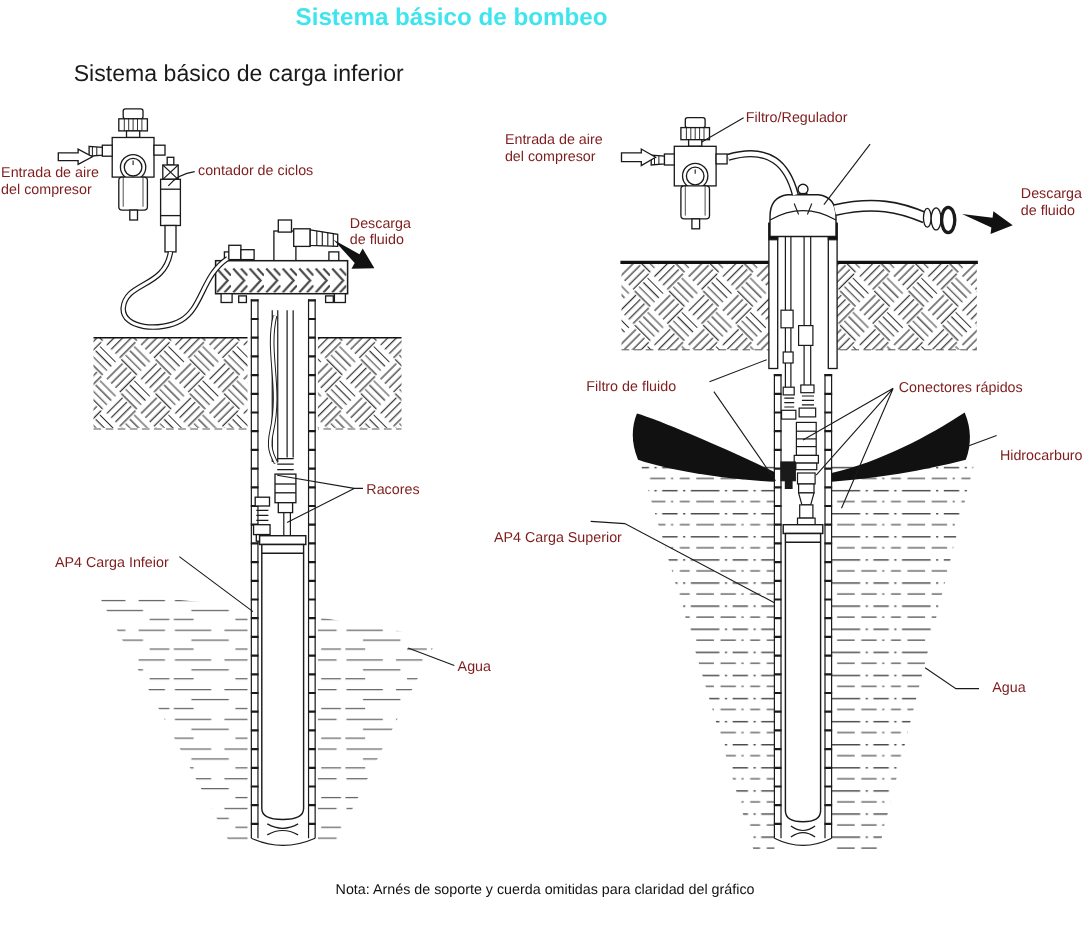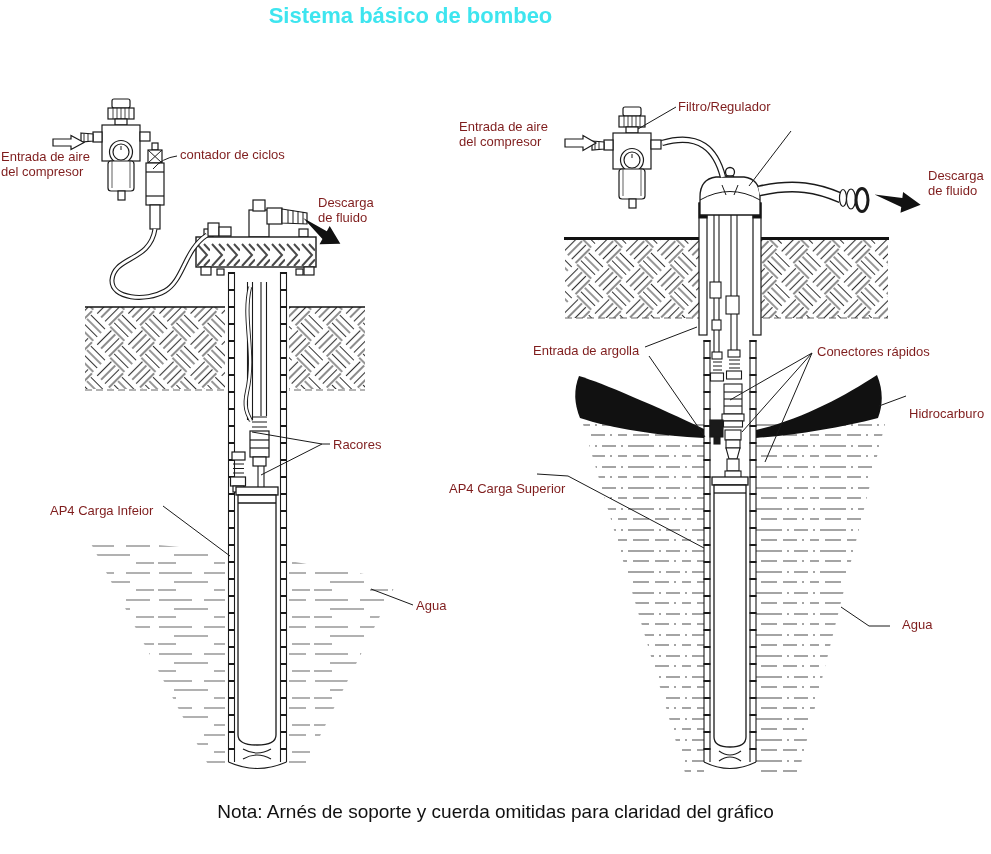--- a/index.html
+++ b/index.html
@@ -21,21 +21,21 @@
   .lbl-air-r{left:459px;top:119px;}
   .lbl-filtro{left:678px;top:99px;}
   .lbl-cabezal{left:794px;top:117px;}
   .lbl-disch-r{left:928px;top:168px;}
   .lbl-entrada-f{left:533px;top:343px;}
   .lbl-conectores{left:817px;top:344px;}
   .lbl-hidro{left:909px;top:406px;}
   .lbl-ap4-r{left:449px;top:481px;}
   .lbl-agua-r{left:902px;top:617px;}
   .footnote{position:absolute;left:0;top:801px;width:991px;text-align:center;
-            font-size:19px;color:#111;}
+            font-size:13px;color:#111;}
 </style>
 </head>
 <body>
 
 <div class="canvas">
 
 <svg class="art" viewBox="0 0 991 854" aria-hidden="true">
 <defs>
   <pattern id="weave" width="44" height="44" patternUnits="userSpaceOnUse" patternTransform="rotate(45)">
     <g stroke="#2f2f2f" stroke-width="1.1" fill="none">
@@ -309,36 +309,37 @@
     <path d="M645,347 L697,327 M649,356 L705,437"></path>
     <path d="M812,353 L730,400 M812,353 L742,432 M812,353 L765,462"></path>
     <path d="M906,396 L879,406"></path>
     <path d="M537,474 L568,476 L704,548"></path>
     <path d="M841,607 L869,626 L890,626"></path>
   </g>
 </g>
 </svg>
 
 <div class="page-title">Sistema básico de bombeo</div>
+<div class="subtitle left">Sistema básico de carga inferior</div>
 
 <div class="lbl lbl-air-l">Entrada de aire
 del compresor</div>
 <div class="lbl lbl-counter">contador de ciclos</div>
 <div class="lbl lbl-disch-l">Descarga
 de fluido</div>
 <div class="lbl lbl-racores">Racores</div>
 <div class="lbl lbl-ap4-l">AP4  Carga Infeior</div>
 <div class="lbl lbl-agua-l">Agua</div>
 
 <div class="lbl lbl-air-r">Entrada de aire
 del compresor</div>
 <div class="lbl lbl-filtro">Filtro/Regulador</div>
 <div class="lbl lbl-disch-r">Descarga
 de fluido</div>
-<div class="lbl lbl-entrada-f">Entrada de argolla</div>
+<div class="lbl lbl-entrada-f">Filtro de fluido</div>
 <div class="lbl lbl-conectores">Conectores rápidos</div>
 <div class="lbl lbl-hidro">Hidrocarburo</div>
 <div class="lbl lbl-ap4-r">AP4  Carga Superior</div>
 <div class="lbl lbl-agua-r">Agua</div>
 
 <div class="footnote">Nota: Arnés de soporte y cuerda omitidas para claridad del gráfico</div>
 
 </div>
 
 </body></html>

